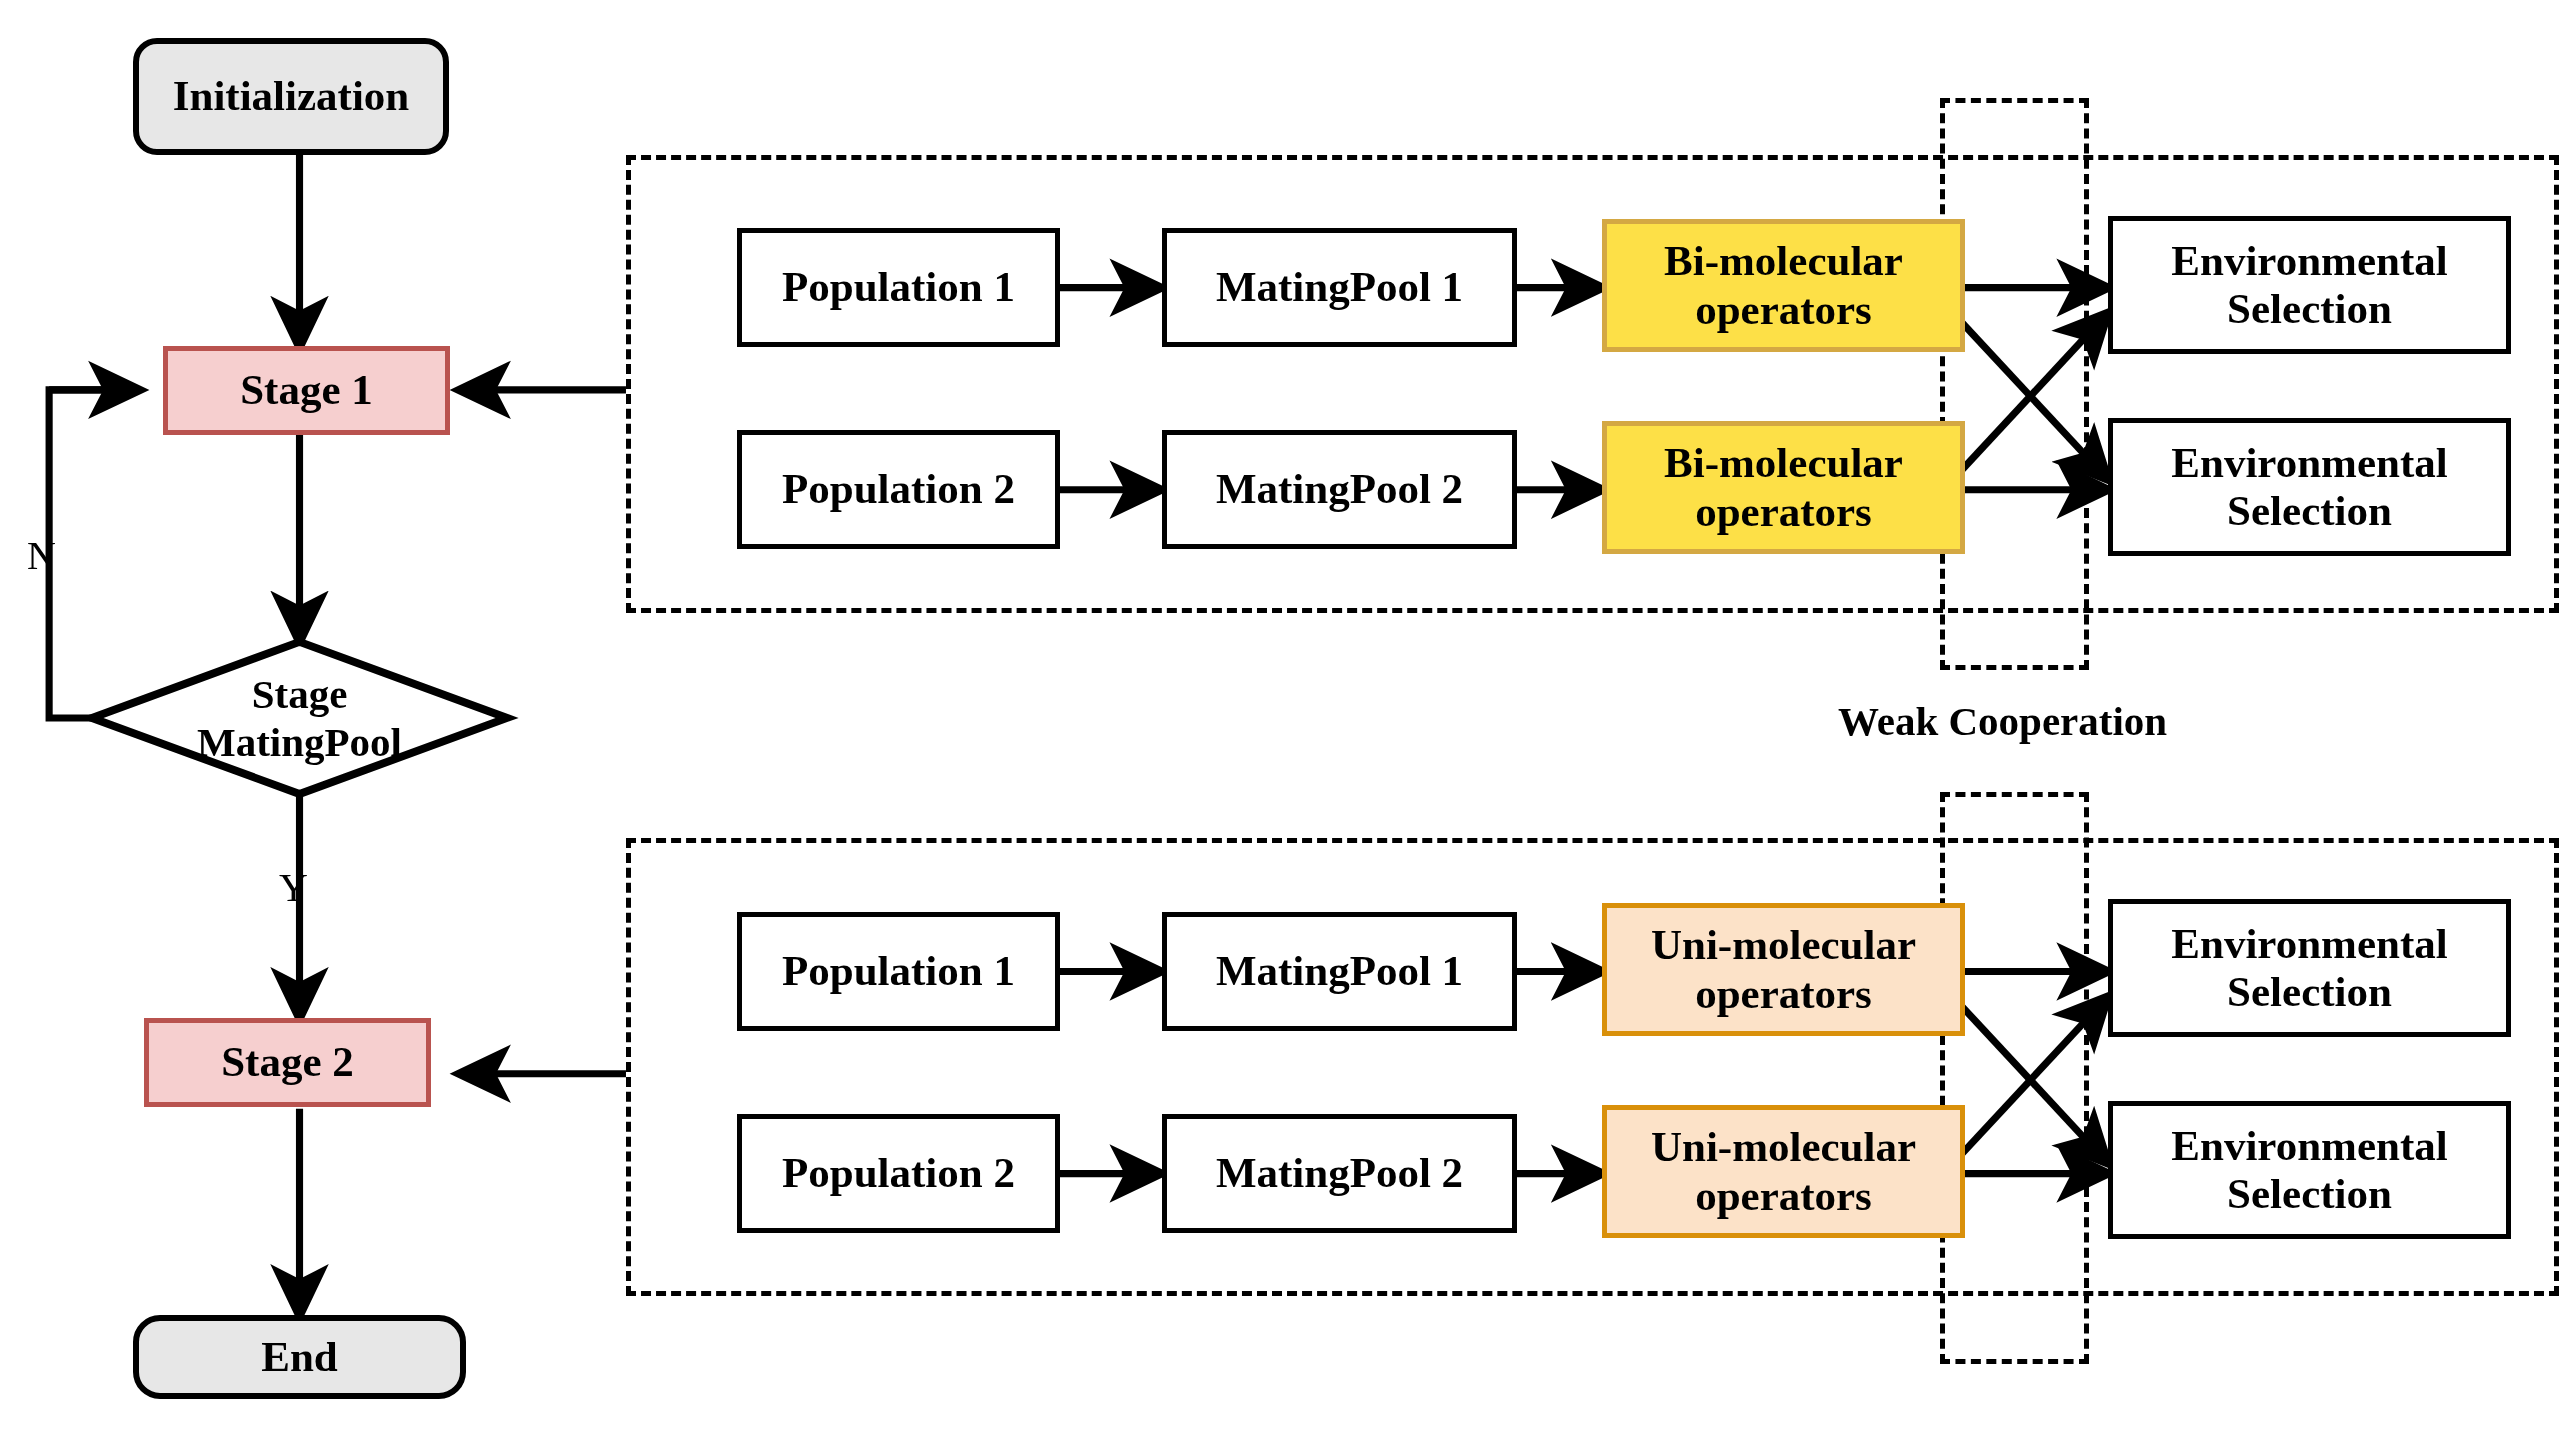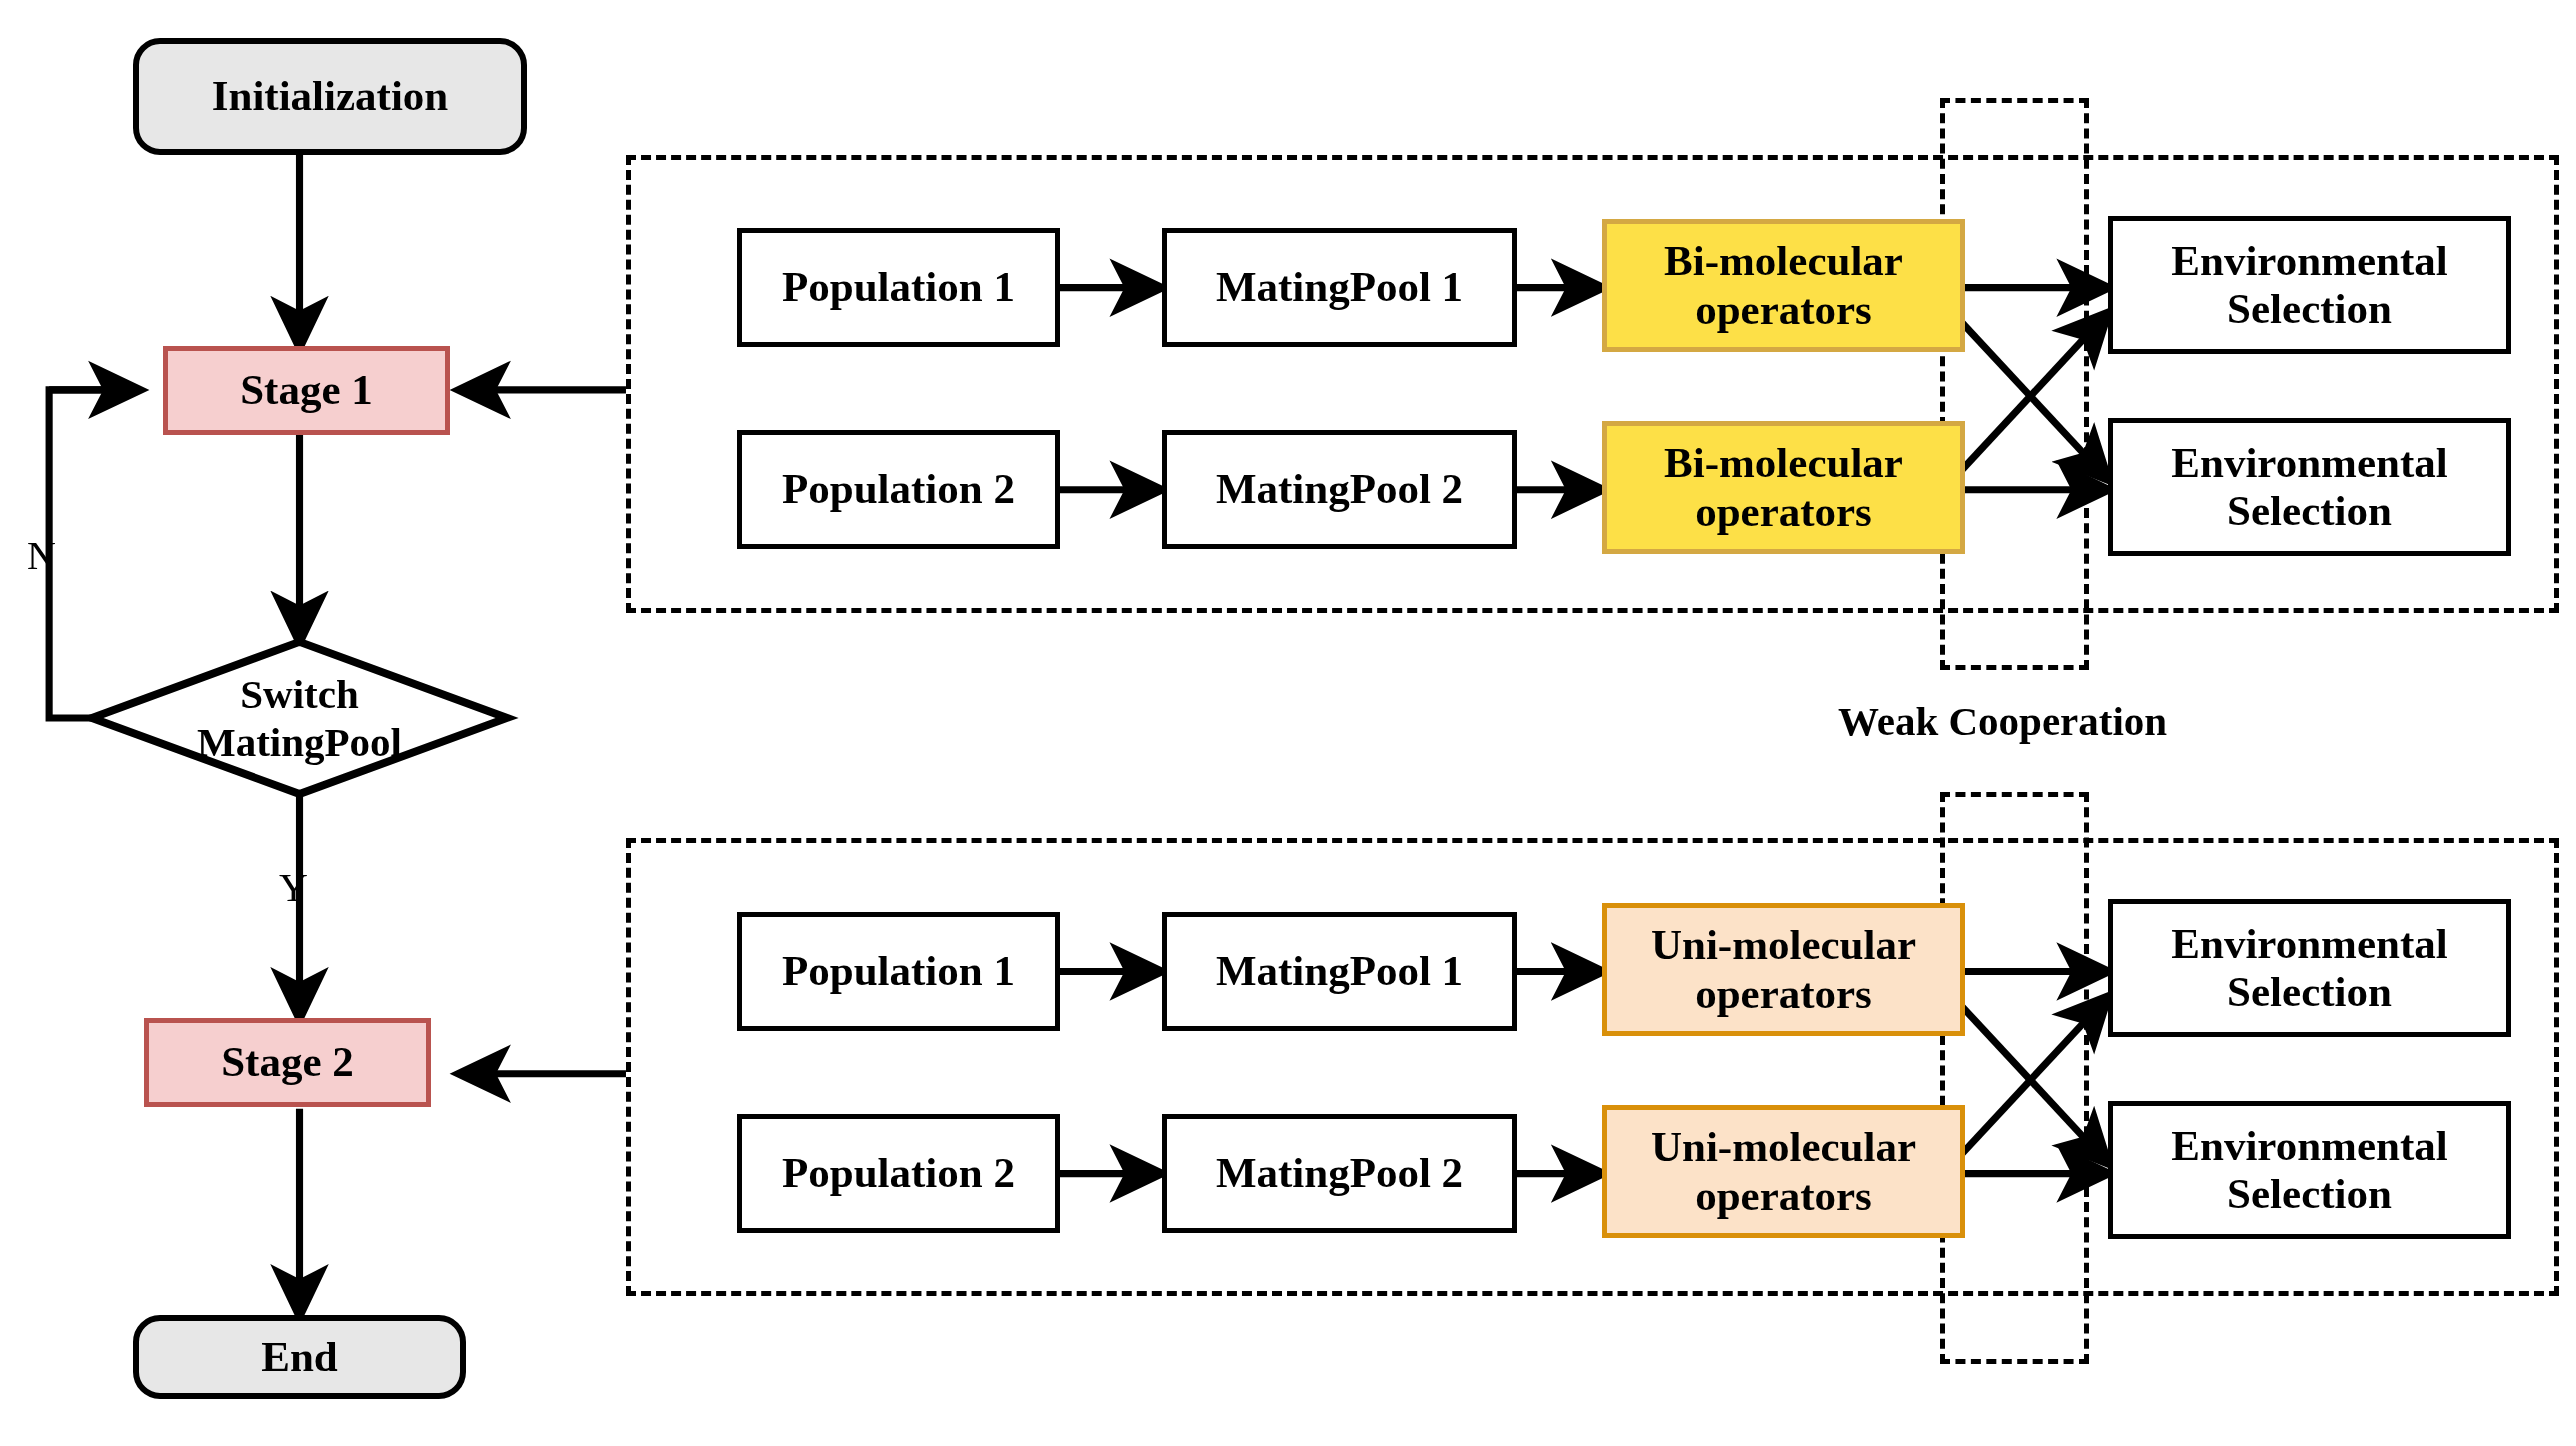--- a/index.html
+++ b/index.html
@@ -156,30 +156,30 @@
     <polygon points="378,810 640,906 378,1002 116,906" fill="#ffffff" stroke="#000000" stroke-width="10"></polygon>
 
     <g stroke="#000000" stroke-width="9" fill="none">
       <path d="M116,906 L62,906 L62,492 L136,492"></path>
     </g>
     <g stroke="#000000" stroke-width="9" fill="none" marker-end="url(#ah)">
       <line x1="62" y1="492" x2="176" y2="492"></line>
     </g>
   </svg>
 
-  <div class="node terminal" style="left:133px; top:38px; width:394px; height:117px;">
+  <div class="node terminal" style="left:133px; top:38px; width:316px; height:117px;border-radius:24px;">
     <span>Initialization</span>
   </div>
 
   <div class="node stage" style="left:163px; top:346px; width:287px; height:89px;">
     <span>Stage 1</span>
   </div>
 
   <div class="diamond-label" style="left:141px; top:672px; width:317px; height:93px; flex-direction:column;">
-    <span>Switch</span>
+    <span>Stage</span>
     <span>MatingPool</span>
   </div>
 
   <div class="node stage" style="left:144px; top:1018px; width:287px; height:89px;">
     <span>Stage 2</span>
   </div>
 
   <div class="node terminal" style="left:133px; top:1315px; width:333px; height:84px;">
     <span>End</span>
   </div>

